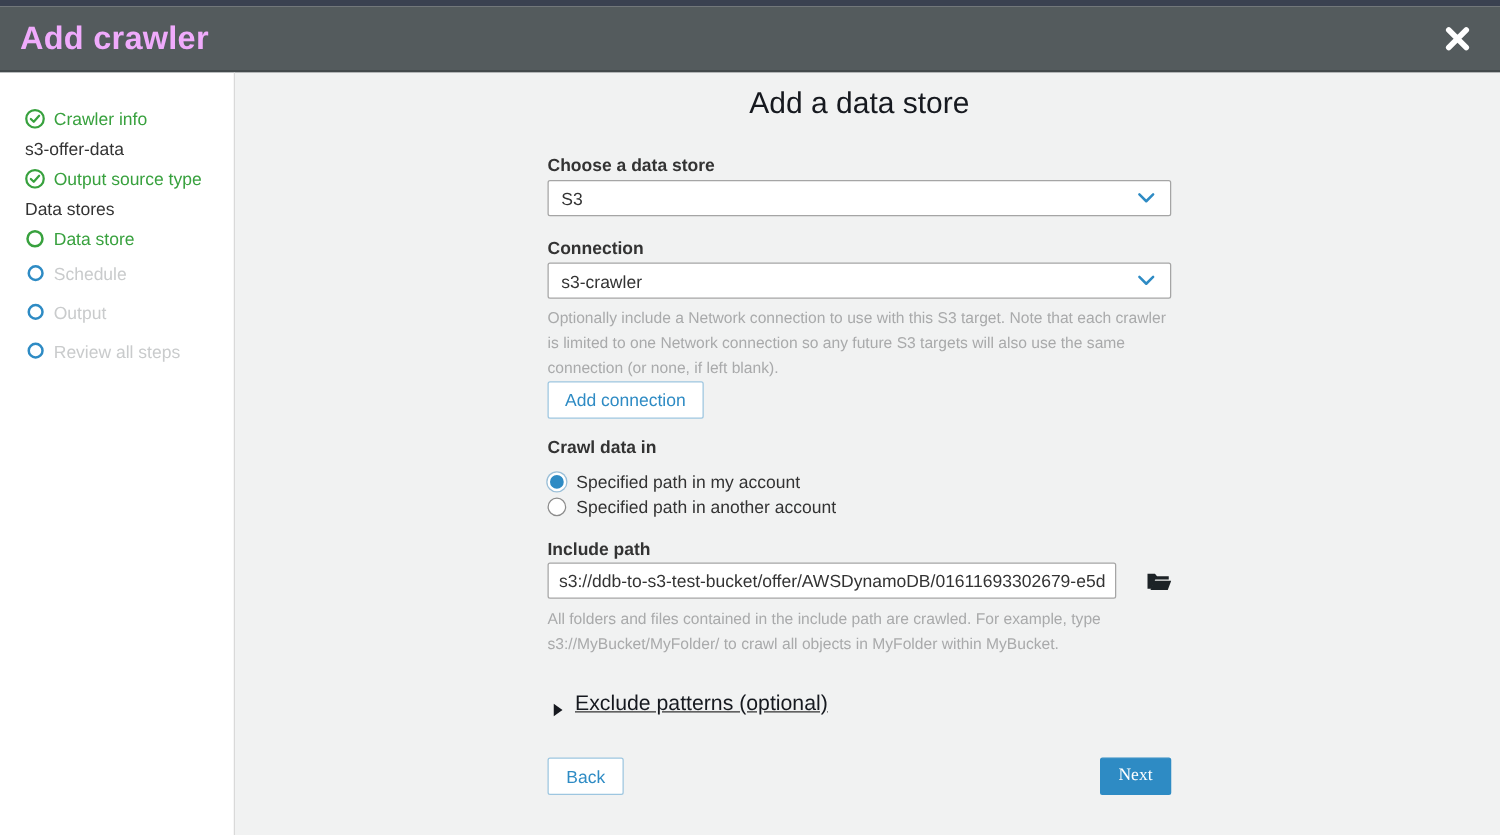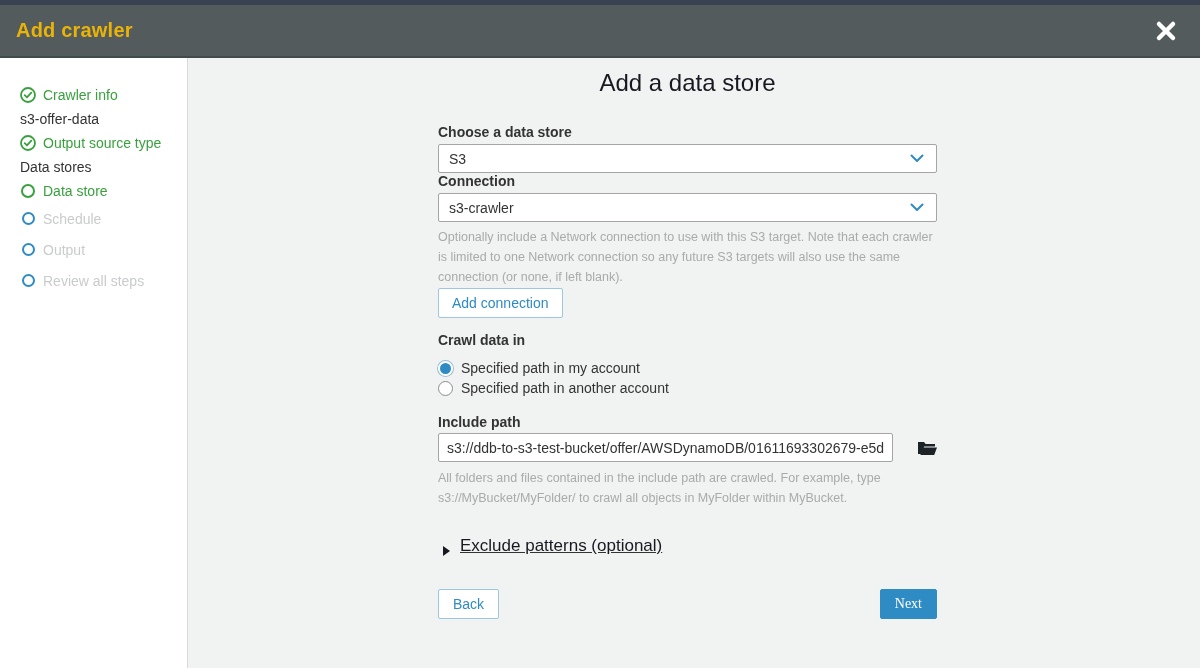--- a/index.html
+++ b/index.html
@@ -15,22 +15,22 @@
   .header {
     height: 53px;
     background: #545b5d;
     border-bottom: 2px solid #434a4c;
     display: flex;
     align-items: center;
     justify-content: space-between;
     padding: 0 20px 0 16px;
   }
   .header-title {
-    color: #eab308;
-    font-size: 20px;
+    color: #f0abfc;
+    font-size: 26px;
     font-weight: bold;
     letter-spacing: 0.2px;
   }
   .close-btn {
     width: 28px; height: 28px;
     display: flex; align-items: center; justify-content: center;
     cursor: pointer;
   }
 
   
@@ -86,21 +86,21 @@
     text-align: center;
     margin-top: 11px;
     font-weight: normal;
   }
   .field-label {
     font-size: 14px;
     font-weight: bold;
     color: #333;
   }
   .lbl-datastore { margin-top: 27px; }
-  .lbl-connection { }
+  .lbl-connection { margin-top: 17px; }
   .lbl-crawl { margin-top: 14px; }
   .lbl-include { margin-top: 16px; }
 
   .select-box {
     margin-top: 4px;
     height: 29px;
     background: #fff;
     border: 1px solid #a5a5a5;
     border-radius: 2px;
     display: flex;

